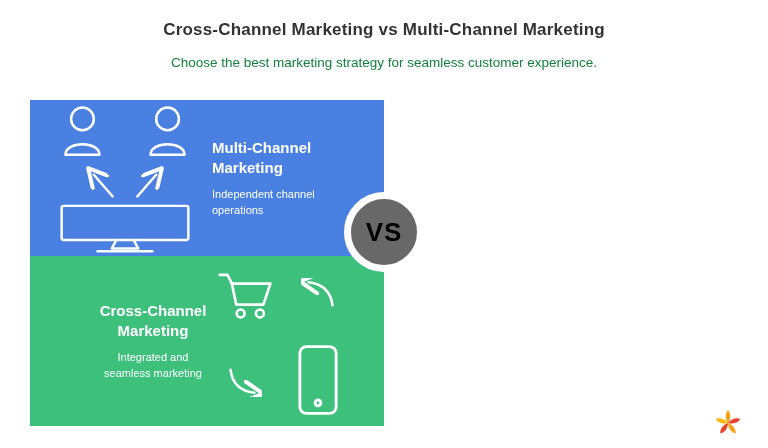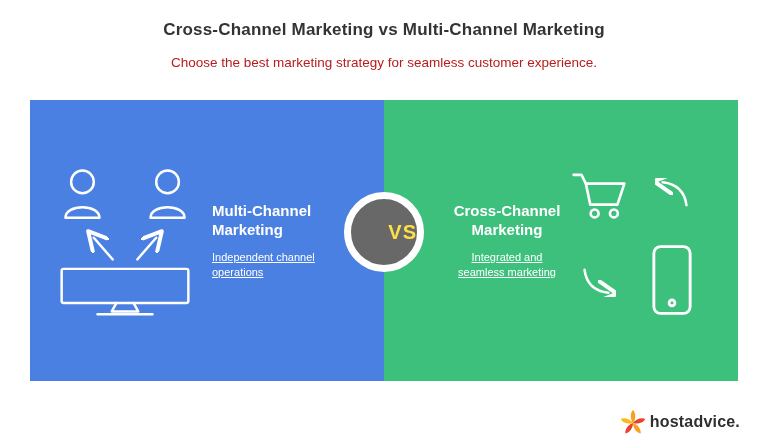--- a/index.html
+++ b/index.html
@@ -15,68 +15,68 @@
   .header h1 {
     margin: 0 0 15px 0;
     font-size: 17px;
     font-weight: 700;
     color: #333333;
     letter-spacing: .2px;
   }
   .header p {
     margin: 0;
     font-size: 13.5px;
-    color: #b91c1c;
+    color: #15803d;
   }
   .panels {
     position: relative;
     width: 708px;
     height: 281px;
     margin: 30px auto 0 auto;
     display: flex;
+    flex-direction: column;
   }
   .panel { width: 354px; height: 100%; display: flex; align-items: center; }
   .panel.left  { background: #4a80e2; padding: 0 14px 0 24px; gap: 16px; }
   .panel.right { background: #3ec07d; padding: 0 36px 0 64px; justify-content: space-between; }
   .panel h2 {
     margin: 0 0 10px 0;
     font-size: 15px;
     line-height: 1.3;
     color: #ffffff;
     font-weight: 700;
   }
   .panel p {
     margin: 0;
     font-size: 11px;
     line-height: 1.4;
     color: #ffffff;
-    text-decoration: underline;
   }
   .left-text { width: 125px; }
   .right-text { width: 120px; text-align: center; }
   .left-iconset { flex: 0 0 auto; display: flex; align-items: center; }
   .right-iconset {
     display: grid;
     grid-template-columns: 66px 60px;
     grid-template-rows: 78px 92px;
     align-items: center;
     justify-items: center;
     column-gap: 10px;
   }
   .vs-badge {
     position: absolute;
     left: 50%; top: 47%;
     transform: translate(-50%, -50%);
     width: 80px; height: 80px;
     border-radius: 50%;
     background: #686868;
     border: 7px solid #ffffff;
-    display: flex; align-items: center; justify-content: flex-end;
-    color: #fde047;
-    font-size: 20px;
+    display: flex; align-items: center; justify-content: center;
+    color: #000000;
+    font-size: 26px;
     font-weight: 700;
     letter-spacing: 1px;
   }
   .footer-logo {
     position: absolute;
     right: 28px; bottom: 13px;
     display: flex; align-items: center; gap: 5px;
   }
   .footer-logo .logo-text {
     font-size: 16px;
@@ -172,16 +172,15 @@
   <footer class="footer-logo">
     <svg width="24" height="26" viewBox="0 0 24 26">
       <g transform="translate(12,14)">
         <path d="M0 0 C-3 -4 -3 -10 0 -13 C3 -10 3 -4 0 0" fill="#f6a21c"></path>
         <path d="M0 0 C-3 -4 -3 -10 0 -13 C3 -10 3 -4 0 0" fill="#e8432d" transform="rotate(72)"></path>
         <path d="M0 0 C-3 -4 -3 -10 0 -13 C3 -10 3 -4 0 0" fill="#f6a21c" transform="rotate(144)"></path>
         <path d="M0 0 C-3 -4 -3 -10 0 -13 C3 -10 3 -4 0 0" fill="#e8432d" transform="rotate(216)"></path>
         <path d="M0 0 C-3 -4 -3 -10 0 -13 C3 -10 3 -4 0 0" fill="#fbba12" transform="rotate(288)"></path>
       </g>
     </svg>
-    <span class="logo-text">hostadvice.</span>
   </footer>
 
 </div>
 
 </body></html>

